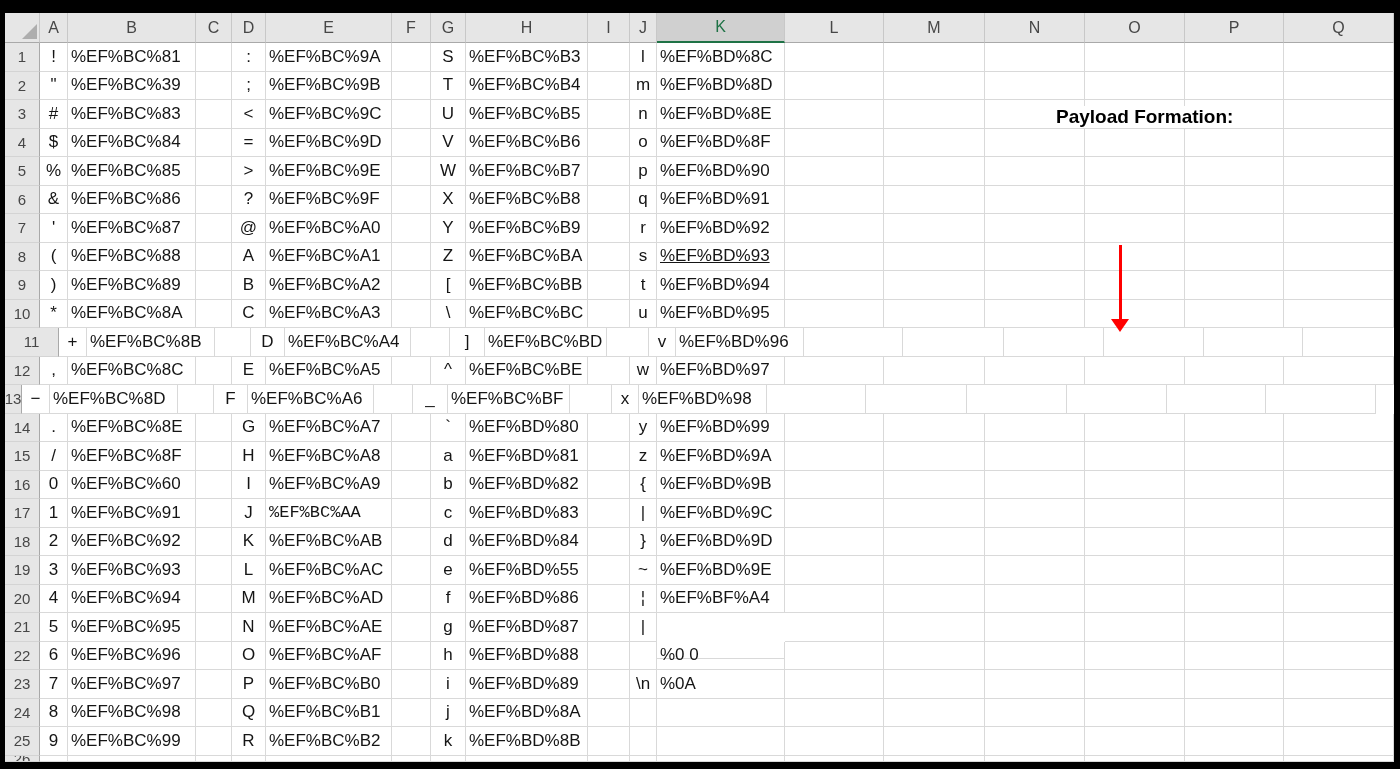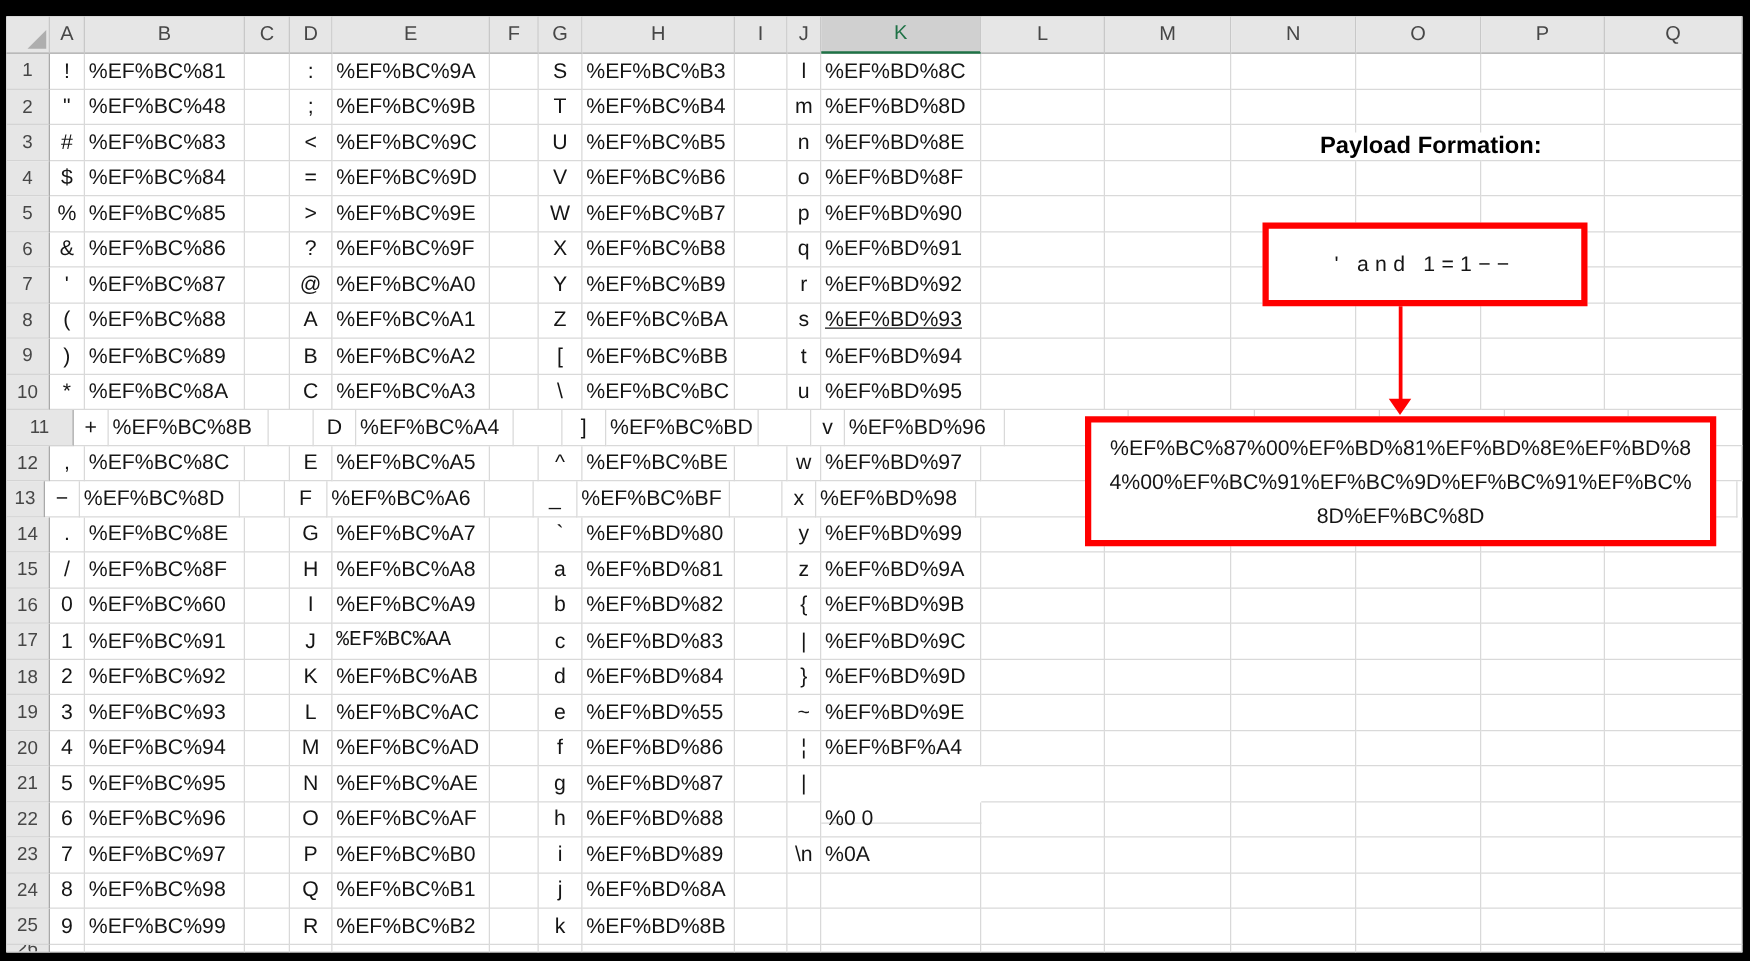--- a/index.html
+++ b/index.html
@@ -83,21 +83,21 @@
           <div class="cell d" style="width: 99px;"></div>
           <div class="cell d" style="width: 101px;"></div>
           <div class="cell d" style="width: 100px;"></div>
           <div class="cell d" style="width: 100px;"></div>
           <div class="cell d" style="width: 99px;"></div>
           <div class="cell d" style="width: 110px;"></div>
         </div>
         <div class="row r">
           <div class="cell rowhdr" style="width: 35px;">2</div>
           <div class="cell d char" style="width: 28px;">"</div>
-          <div class="cell d code" style="width: 128px;">%EF%BC%48</div>
+          <div class="cell d code" style="width: 128px;">%EF%BC%39</div>
           <div class="cell d" style="width: 36px;"></div>
           <div class="cell d char" style="width: 34px;">;</div>
           <div class="cell d code" style="width: 126px;">%EF%BC%9B</div>
           <div class="cell d" style="width: 39px;"></div>
           <div class="cell d char" style="width: 35px;">T</div>
           <div class="cell d code" style="width: 122px;">%EF%BC%B4</div>
           <div class="cell d" style="width: 42px;"></div>
           <div class="cell d char" style="width: 27px;">m</div>
           <div class="cell d code" style="width: 128px;">%EF%BD%8D</div>
           <div class="cell d" style="width: 99px;"></div>
@@ -301,21 +301,21 @@
           <div class="cell d char" style="width: 27px;">w</div>
           <div class="cell d code" style="width: 128px;">%EF%BD%97</div>
           <div class="cell d" style="width: 99px;"></div>
           <div class="cell d" style="width: 101px;"></div>
           <div class="cell d" style="width: 100px;"></div>
           <div class="cell d" style="width: 100px;"></div>
           <div class="cell d" style="width: 99px;"></div>
           <div class="cell d" style="width: 110px;"></div>
         </div>
         <div class="row r">
-          <div class="cell rowhdr" style="width: 31px;">13</div>
+          <div class="cell rowhdr" style="width: 17px;">13</div>
           <div class="cell d char" style="width: 28px;">−</div>
           <div class="cell d code" style="width: 128px;">%EF%BC%8D</div>
           <div class="cell d" style="width: 36px;"></div>
           <div class="cell d char" style="width: 34px;">F</div>
           <div class="cell d code" style="width: 126px;">%EF%BC%A6</div>
           <div class="cell d" style="width: 39px;"></div>
           <div class="cell d char" style="width: 35px;">_</div>
           <div class="cell d code" style="width: 122px;">%EF%BC%BF</div>
           <div class="cell d" style="width: 42px;"></div>
           <div class="cell d char" style="width: 27px;">x</div>
@@ -583,23 +583,17 @@
           <div class="cell d" style="width: 99px;"></div>
           <div class="cell d" style="width: 101px;"></div>
           <div class="cell d" style="width: 100px;"></div>
           <div class="cell d" style="width: 100px;"></div>
           <div class="cell d" style="width: 99px;"></div>
           <div class="cell d" style="width: 110px;"></div>
         </div>
       </div>
     <div class="overlay">
       <div class="pf-title">Payload Formation:</div>
-      <div class="box1">
-        <span>' and 1=1−−</span>
-      </div>
       <div class="arrow-line"></div>
       <div class="arrow-head"></div>
-      <div class="box2">
-        <span>%EF%BC%87%00%EF%BD%81%EF%BD%8E%EF%BD%84%00%EF%BC%91%EF%BC%9D%EF%BC%91%EF%BC%8D%EF%BC%8D</span>
-      </div>
     </div>
   </div>
 </div>
 
 </body></html>

